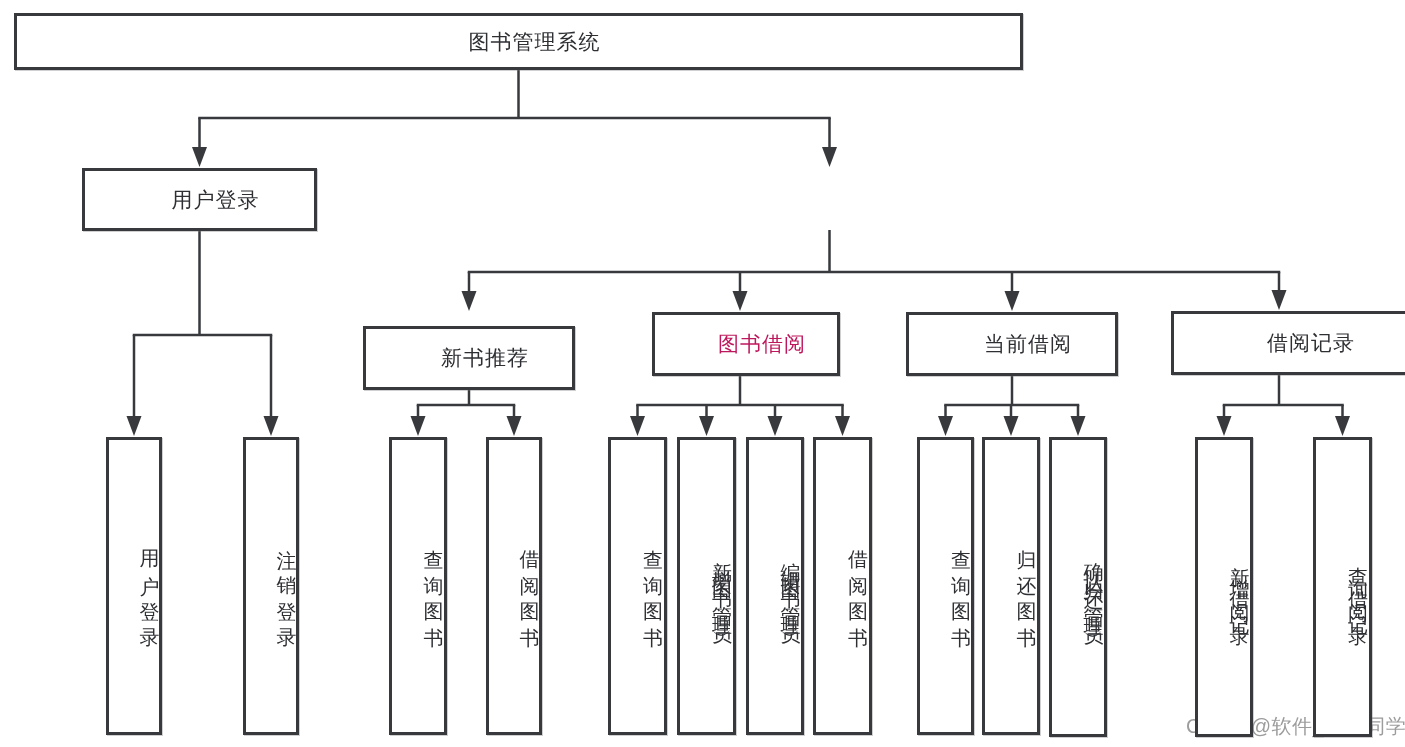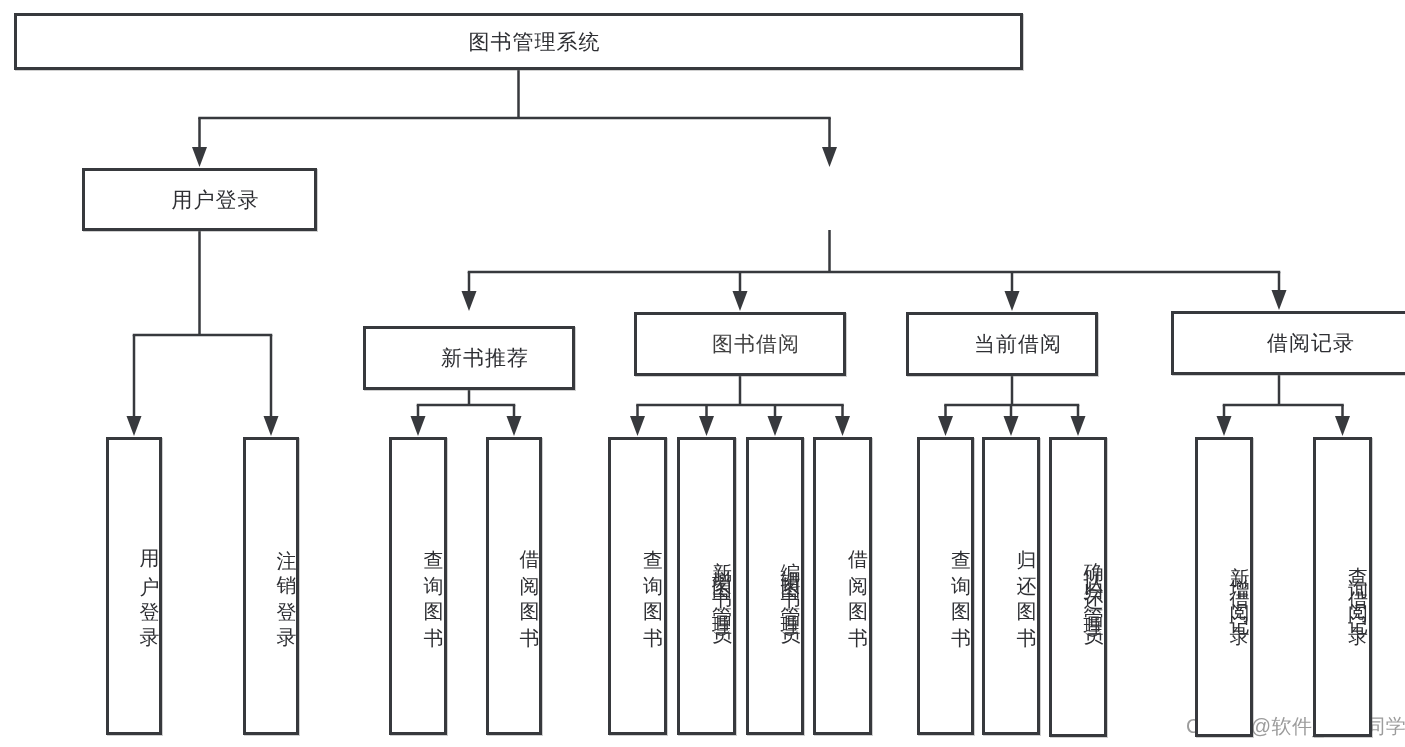--- a/index.html
+++ b/index.html
@@ -77,24 +77,24 @@
   <div id="watermark" style="left: 1186px; top: 713px; color: rgb(156, 156, 156);">CSDN @软件_小贺同学</div>
 <div class="node node-h" style="left: 14px; top: 13px; width: 1009px; height: 57px; border-color: rgb(55, 57, 61); background: rgb(255, 255, 255); color: rgb(46, 47, 51);">
       <span class="node-label">图书管理系统</span>
     </div>
     <div class="node node-h" style="left: 82px; top: 168px; width: 235px; height: 63px; border-color: rgb(55, 57, 61); background: rgb(255, 255, 255); color: rgb(46, 47, 51);">
       <span class="node-label">用户登录</span>
     </div>
     <div class="node node-h" style="left: 363px; top: 312px; width: 212px; height: 64px; border-color: rgb(55, 57, 61); background: rgb(255, 255, 255); color: rgb(46, 47, 51); margin-top: 14px;">
       <span class="node-label">新书推荐</span>
     </div>
-    <div class="node node-h" style="left: 634px; top: 312px; width: 212px; height: 64px; border-color: rgb(55, 57, 61); background: rgb(255, 255, 255); color: #404040;">
+    <div class="node node-h" style="left: 652px; top: 312px; width: 188px; height: 64px; border-color: rgb(55, 57, 61); background: rgb(255, 255, 255); color: #be185d;">
       <span class="node-label">图书借阅</span>
     </div>
-    <div class="node node-h" style="left: 906px; top: 312px; width: 192px; height: 64px; border-color: rgb(55, 57, 61); background: rgb(255, 255, 255); color: rgb(46, 47, 51); justify-content: center;">
+    <div class="node node-h" style="left: 906px; top: 312px; width: 212px; height: 64px; border-color: rgb(55, 57, 61); background: rgb(255, 255, 255); color: rgb(46, 47, 51); justify-content: center;">
       <span class="node-label">当前借阅</span>
     </div>
     <div class="node node-h" style="left: 1171px; top: 311px; width: 248px; height: 64px; border-color: rgb(55, 57, 61); background: rgb(255, 255, 255); color: rgb(46, 47, 51);">
       <span class="node-label">借阅记录</span>
     </div>
     <div class="node node-v" style="left: 106px; top: 437px; width: 56px; height: 298px; border-color: rgb(55, 57, 61); background: rgb(255, 255, 255); color: rgb(46, 47, 51);">
       <span class="node-label" style="letter-spacing: 26px;">用户登录</span>
     </div>
     <div class="node node-v" style="left: 243px; top: 437px; width: 56px; height: 298px; border-color: rgb(55, 57, 61); background: rgb(255, 255, 255); color: rgb(46, 47, 51);">
       <span class="node-label" style="letter-spacing: 26px;">注销登录</span>

